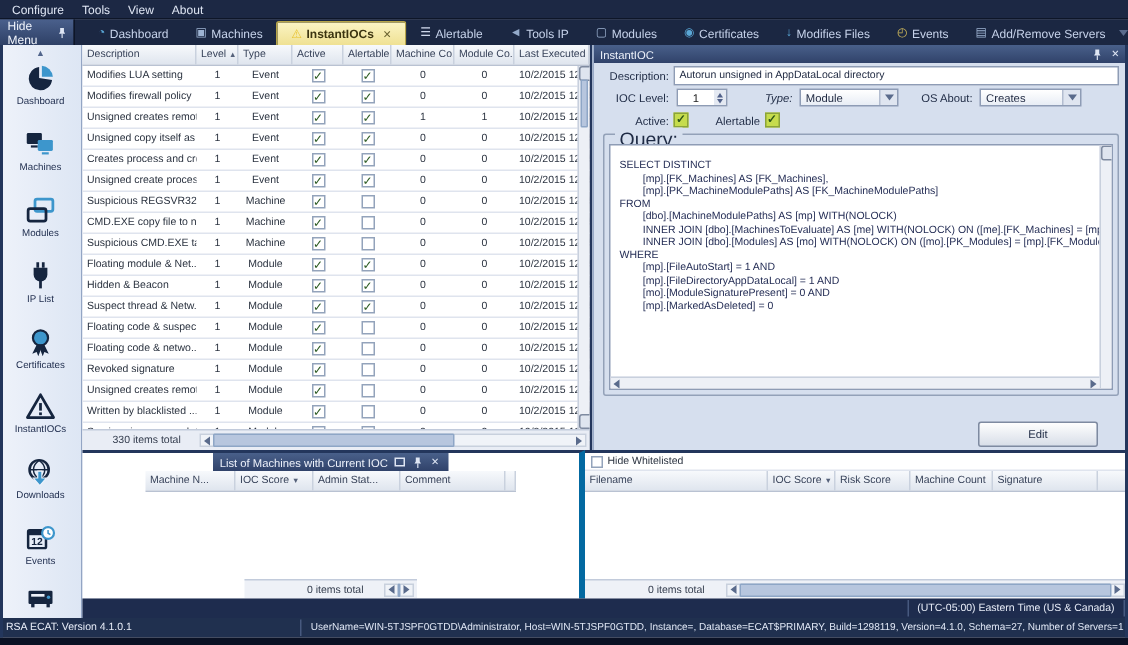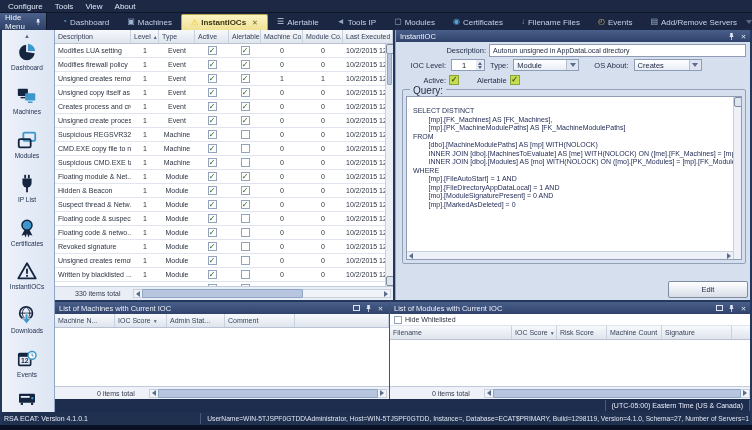--- a/index.html
+++ b/index.html
@@ -86,35 +86,35 @@
   .spin .arrows .u{border-bottom:3px solid #51618a;}
   .spin .arrows .d{border-top:3px solid #51618a;}
   .combo{height:12px;background:linear-gradient(#fff,#e8edf5);border:1px solid #8e9cb5;display:flex;
          align-items:center;box-sizing:border-box;padding-left:3px;}
   .combo .val{flex:1;font-size:7.5px;color:#222c44;white-space:nowrap;}
   .combo .dd{width:11px;height:100%;display:flex;align-items:center;justify-content:center;background:#dfe5f0;border-left:1px solid #b3bdd0;}
   .gcheck{width:10px;height:10px;background:#c6dc4d;border:1px solid #8ba33a;box-sizing:border-box;
           display:flex;align-items:center;justify-content:center;font-size:8px;line-height:8px;color:#2e5618;font-weight:bold;margin-left:3px;}
   .query-group{flex:1;margin:4px 6px 2px;border:1px solid #93a1b8;border-radius:2px;position:relative;
                background:#d6dfee;padding:6px 3px 3px;box-sizing:border-box;display:flex;}
-  .query-legend{position:absolute;top:-5px;left:7px;background:#d6dfee;padding:0 3px;font-size:10px;color:#1e2a44;}
+  .query-legend{position:absolute;top:-5px;left:7px;background:#d6dfee;padding:0 3px;font-size:13px;color:#1e2a44;}
   .query-box{flex:1;background:#fff;border:1px solid #8e9cb5;position:relative;overflow:hidden;display:flex;box-sizing:border-box;}
   .query-text{flex:1;margin:0;padding:10px 4px 0 6px;font-family:"Liberation Sans",sans-serif;
               font-size:7px;line-height:8.5px;color:#252e56;white-space:pre;tab-size:8;overflow:hidden;}
   .query-vsb{width:8px;background:#edf0f6;border-left:1px solid #c8d0dd;position:relative;box-sizing:border-box;}
   .query-hsb{position:absolute;left:0;right:8px;bottom:0;height:8px;background:#edf0f6;border-top:1px solid #c8d0dd;
              display:flex;align-items:center;justify-content:space-between;box-sizing:border-box;}
-  .btn-row{flex:none;height:22px;display:flex;justify-content:flex-end;align-items:center;gap:0;padding:0 4px;margin-top:12px;}
+  .btn-row{flex:none;height:22px;display:flex;justify-content:flex-end;align-items:center;gap:0;padding:0 20px;margin-top:12px;}
   .btn{height:15px;min-width:78px;background:linear-gradient(#fefefe,#d8dee8);border:1px solid #7e8aa0;
        border-radius:2px;font-size:7.5px;color:#1e2a44;display:flex;align-items:center;justify-content:center;}
   .btn.wide{min-width:96px;}
   
   .bpanel{position:absolute;top:300px;height:99px;background:#fff;box-sizing:border-box;
           display:flex;flex-direction:column;border-top:2px solid #23365c;}
-  .bpanel.machines{left:55px;width:335px;border-right:1px solid #0369a1;}
+  .bpanel.machines{left:55px;width:335px;border-right:4px solid #0369a1;align-items:center;}
   .bpanel.modules{left:390px;width:362px;}
   .hw-row{height:11px;background:#fff;border-bottom:1px solid #dfe4ee;display:flex;align-items:center;gap:3px;padding-left:4px;flex:none;}
   .hw-row .cb{width:8px;height:8px;}
   .hw-row span{font-size:7px;color:#2b3340;}
   .bbody{flex:1;background:#fff;}
   .bfoot{flex:none;height:12px;display:flex;align-items:center;background:#eef1f7;border-top:1px solid #c2cbdb;padding:0 2px;gap:4px;}
   .bfoot .cnt{font-size:7px;color:#333c4d;white-space:nowrap;padding:0 10px 0 40px;}
   
   .tzbar{position:absolute;left:55px;right:0;top:399px;height:13px;background:#1e2c4e;display:flex;
          align-items:center;justify-content:flex-end;z-index:30;}
@@ -172,21 +172,21 @@
         <div class="tab">
           <span class="tab-ic" style="color: rgb(157, 179, 210);">▢</span>
           <span class="tab-lb">Modules</span>
         </div>
         <div class="tab">
           <span class="tab-ic" style="color: rgb(90, 167, 214);">◉</span>
           <span class="tab-lb">Certificates</span>
         </div>
         <div class="tab">
           <span class="tab-ic" style="color: rgb(90, 167, 214);">↓</span>
-          <span class="tab-lb">Filename Files</span>
+          <span class="tab-lb">Modifies Files</span>
         </div>
         <div class="tab">
           <span class="tab-ic" style="color: rgb(201, 180, 90);">◴</span>
           <span class="tab-lb">Events</span>
         </div>
         <div class="tab">
           <span class="tab-ic" style="color: rgb(157, 179, 210);">▤</span>
           <span class="tab-lb">Add/Remove Servers</span>
         </div>
       </div>
@@ -599,34 +599,34 @@
       <span class="winbtn">
         <svg width="7" height="9" viewBox="0 0 8 10">
             <path d="M2.5 1h3v3l1 1.5h-5L2.5 4z" fill="#dfe6f4"></path>
             <rect x="3.6" y="5.5" width="0.9" height="3.5" fill="#dfe6f4"></rect>
           </svg>
       </span>
       <span class="winbtn">✕</span>
     </div>
 
     <div class="fld-row">
-      <span class="fld-lbl" style="width:46px;margin-left:40px;">Description:</span>
+      <span class="fld-lbl" style="width:46px;">Description:</span>
       <span class="fld-input">Autorun unsigned in AppDataLocal directory</span>
     </div>
 
     <div class="fld-row" style="gap:5px;">
       <span class="fld-lbl" style="width:46px;">IOC Level:</span>
       <span class="spin">
         <span class="val">1</span>
         <span class="arrows">
             <i class="u"></i>
             <i class="d"></i>
           </span>
       </span>
-      <span class="fld-lbl" style="margin-left:0;">Type:</span>
+      <span class="fld-lbl" style="margin-left:20px;font-style:italic;">Type:</span>
       <span class="combo" style="width:66px;">
         <span class="val">Module</span>
         <span class="dd">
             <i class="tri-d"></i>
           </span>
       </span>
       <span class="fld-lbl" style="margin-left:10px;">OS About:</span>
       <span class="combo" style="width:68px;">
         <span class="val">Creates</span>
         <span class="dd">
@@ -707,33 +707,20 @@
       <span class="cnt">0 items total</span>
       <div class="hsb">
         <i class="tri-l"></i>
         <div class="thumb" style="flex:1;"></div>
         <i class="tri-r"></i>
       </div>
     </div>
   </div>
 
   <div class="bpanel modules">
-    <div class="ptitle">
-      <span class="pt-lbl">List of Modules with Current IOC</span>
-      <span class="winbtn">
-          <span class="sq"></span>
-        </span>
-      <span class="winbtn">
-        <svg width="7" height="9" viewBox="0 0 8 10">
-            <path d="M2.5 1h3v3l1 1.5h-5L2.5 4z" fill="#dfe6f4"></path>
-            <rect x="3.6" y="5.5" width="0.9" height="3.5" fill="#dfe6f4"></rect>
-          </svg>
-      </span>
-      <span class="winbtn">✕</span>
-    </div>
     <div class="hw-row">
       <span class="cb"></span>
       <span>Hide Whitelisted</span>
     </div>
     <div class="grid-hd">
         <div class="hc" style="width: 122px;">
           <span>Filename</span>
         </div>
         <div class="hc" style="width: 45px;">
           <span>IOC Score</span>

